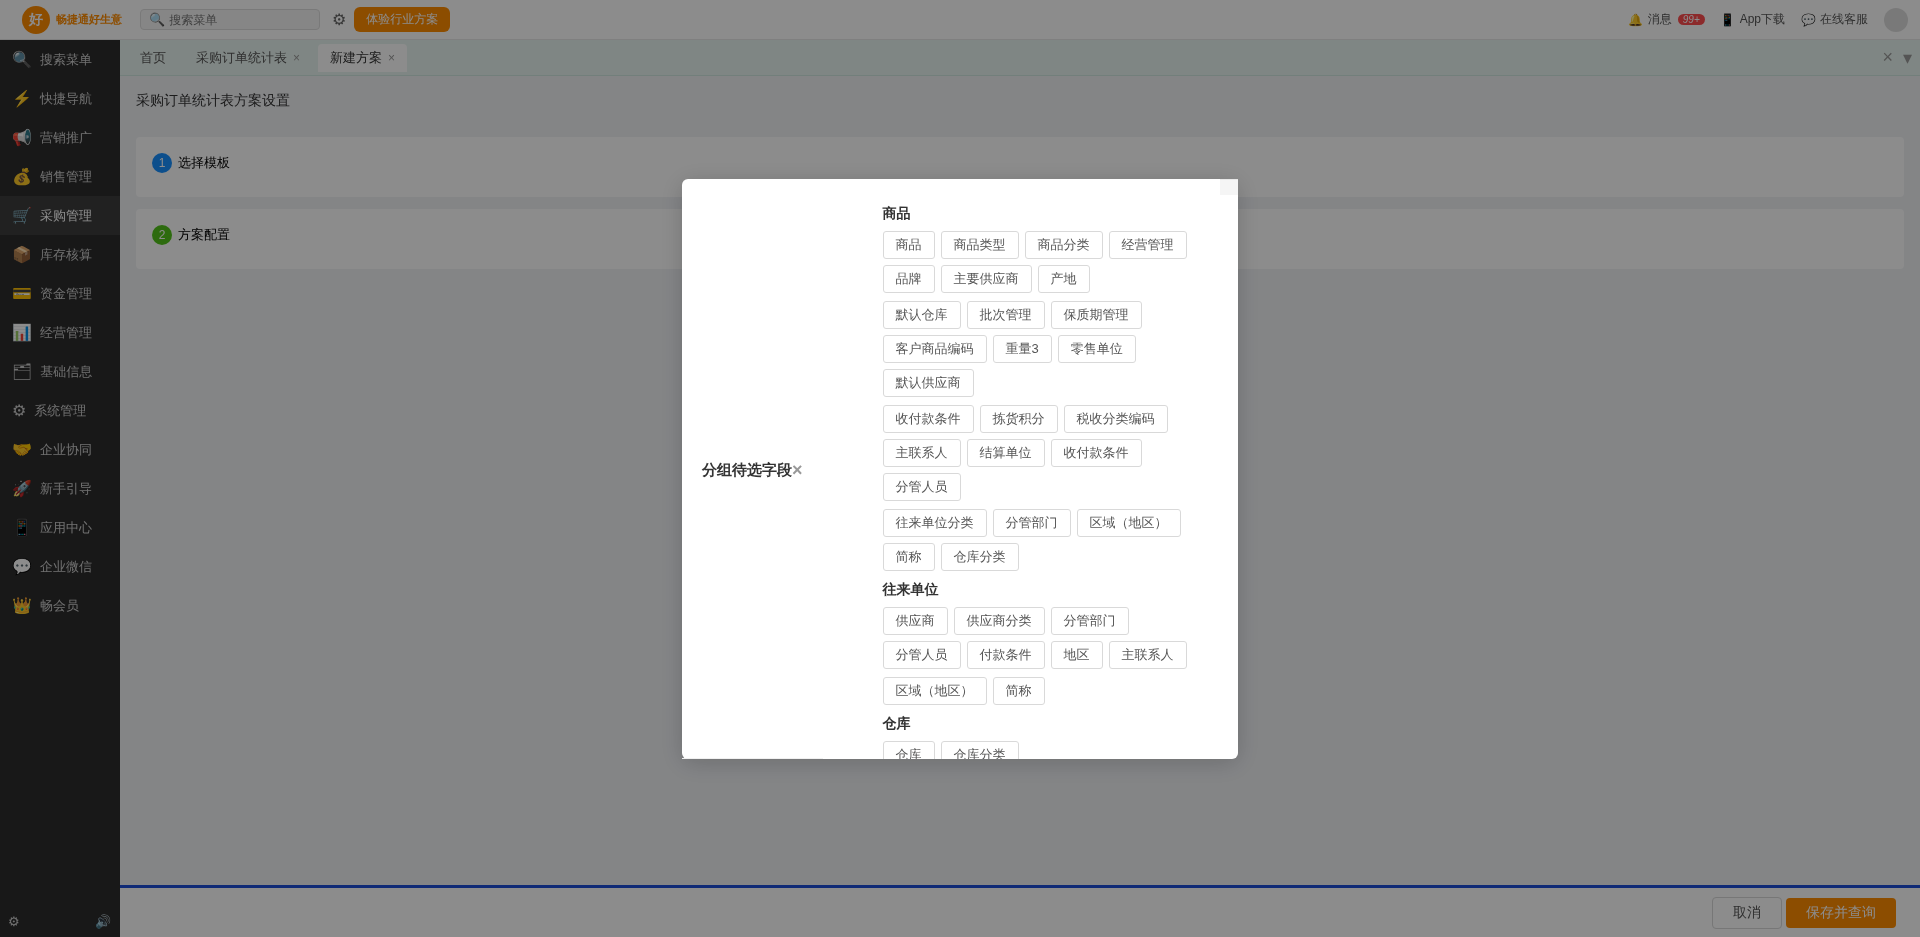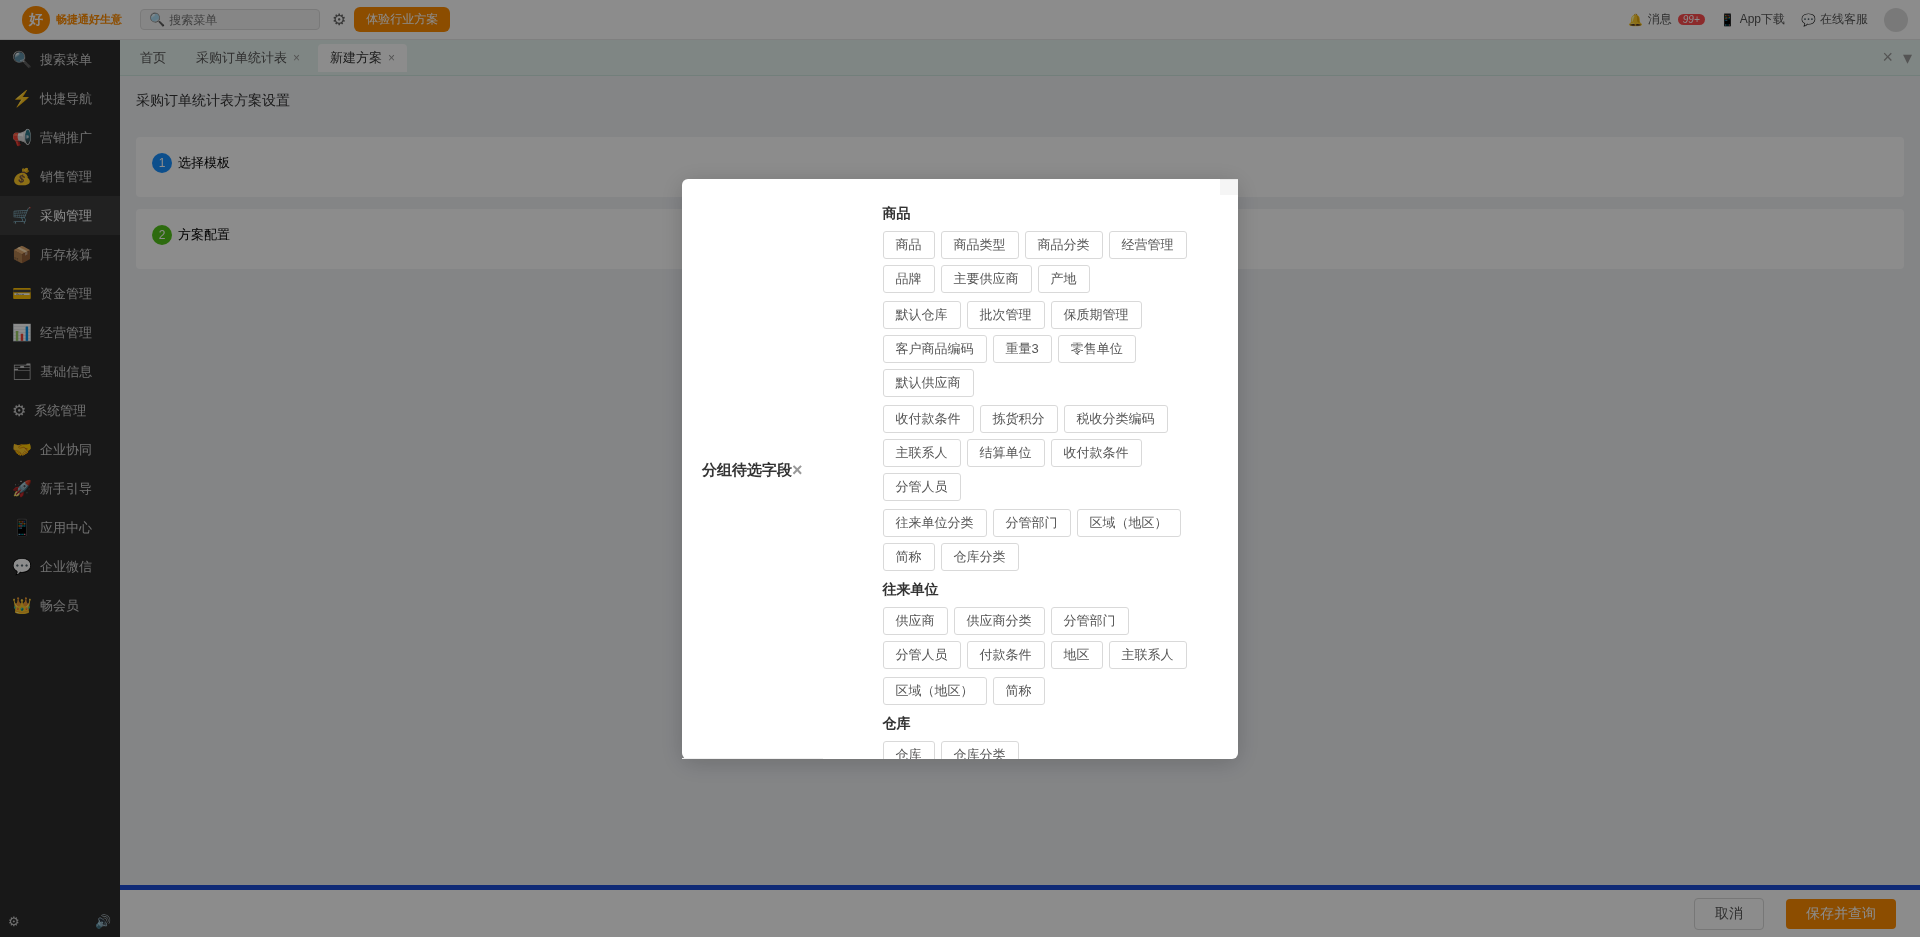--- a/index.html
+++ b/index.html
@@ -156,23 +156,23 @@
     .field-tag.highlighted { border-color: #ff8c00; color: #ff8c00; background: #fff7e6; }
 
     
     .modal-body::-webkit-scrollbar { width: 6px; }
     .modal-body::-webkit-scrollbar-track { background: #f5f5f5; }
     .modal-body::-webkit-scrollbar-thumb { background: #ccc; border-radius: 3px; }
 
     
     .page-footer {
       position: fixed; bottom: 0; left: 120px; right: 0;
-      height: 52px; background: #fff; border-top: 5px solid #1d4ed8;
+      height: 52px; background: #fff; border-top: 3px solid #1d4ed8;
       display: flex; align-items: center; justify-content: flex-end;
-      padding: 0 24px; gap: 22px;
+      padding: 0 24px; gap: 4px;
       z-index: 150;
     }
     .btn-cancel {
       border: 1px solid #d9d9d9; background: #fff; border-radius: 4px;
       padding: 6px 20px; cursor: pointer; font-size: 14px; color: #555;
     }
     .btn-save {
       border: none; background: #ff8c00; border-radius: 4px;
       padding: 6px 20px; cursor: pointer; font-size: 14px; color: #fff;
     }

